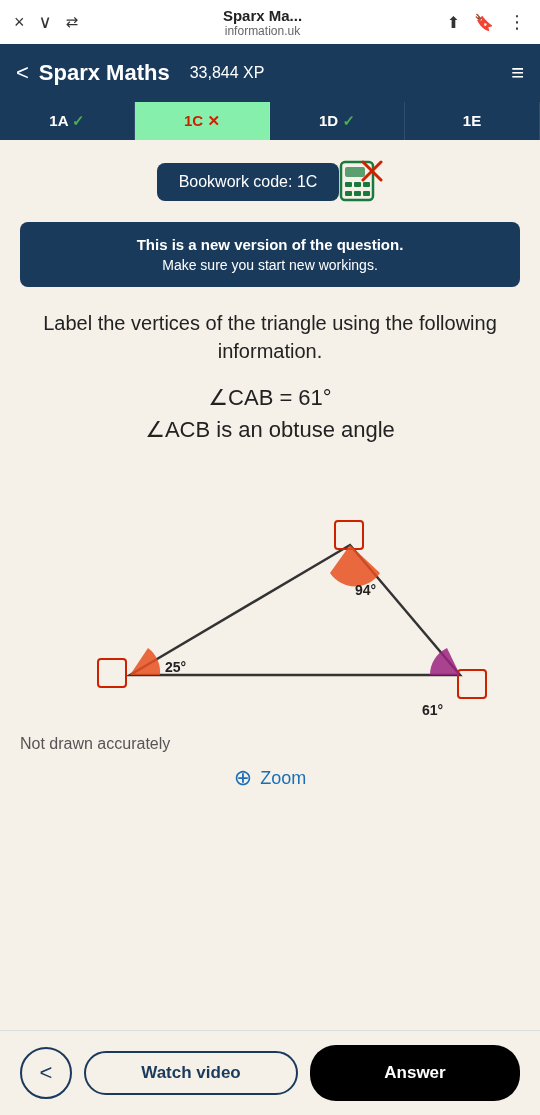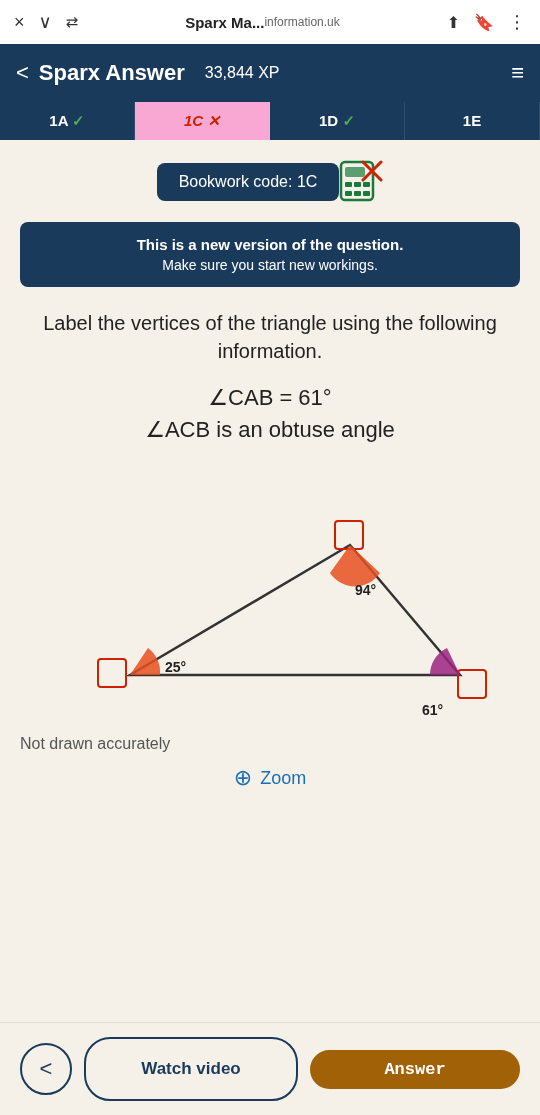--- a/index.html
+++ b/index.html
@@ -20,21 +20,21 @@
       padding: 8px 14px;
       height: 44px;
     }
     .status-bar-left {
       display: flex;
       align-items: center;
       gap: 14px;
     }
     .status-bar-center {
       display: flex;
-      flex-direction: row;
+      flex-direction: column;
       align-items: center;
     }
     .status-bar-title {
       font-size: 15px;
       font-weight: 600;
       color: #222;
     }
     .status-bar-url {
       font-size: 12px;
       color: #666;
@@ -94,23 +94,22 @@
       flex: 1;
       text-align: center;
       padding: 10px 0;
       font-size: 15px;
       font-weight: 600;
       color: #fff;
       cursor: pointer;
       border-right: 1px solid rgba(255,255,255,0.1);
     }
     .tab.active {
-      background: #f9a8d4;
+      background: #86efac;
       color: #cc2200;
-      font-style: italic;
     }
     .tab-check {
       color: #4caf50;
     }
     .tab-x {
       color: #cc2200;
     }
 
     
     .main {
@@ -236,40 +235,39 @@
       display: flex;
       align-items: center;
       justify-content: center;
       font-size: 22px;
       color: #1a3a5c;
       cursor: pointer;
       flex-shrink: 0;
     }
     .btn-watch {
       flex: 1;
-      height: 64px;
+      height: 44px;
       border-radius: 26px;
       border: 2px solid #1a3a5c;
       background: #f5f0e8;
       font-size: 17px;
       font-weight: 600;
       color: #1a3a5c;
       cursor: pointer;
     }
     .btn-answer {
       flex: 1;
-      height: 39px;
+      height: 56px;
       border-radius: 26px;
       border: none;
-      background: #a16207;
+      background: #000000;
       font-size: 17px;
       font-weight: 600;
       color: #fff;
       cursor: pointer;
-      font-family: Liberation Mono, monospace;
     }
 
     
     .triangle-svg {
       display: block;
     }
   </style>
 </head>
 <body>
 
@@ -286,21 +284,21 @@
   <div class="status-bar-right">
     <span class="icon-symbol" style="font-size:16px;">⬆</span>
     <span class="icon-symbol" style="font-size:16px;">🔖</span>
     <span class="icon-symbol">⋮</span>
   </div>
 </div>
 
 <div class="header">
   <div class="header-left">
     <span class="header-back">&lt;</span>
-    <span class="header-title">Sparx Answer</span>
+    <span class="header-title">Sparx Maths</span>
     <span class="header-xp">33,844 XP</span>
   </div>
   <span class="header-menu">≡</span>
 </div>
 
 <div class="tabs">
   <div class="tab">
     1A <span class="tab-check">✓</span>
   </div>
   <div class="tab active">

